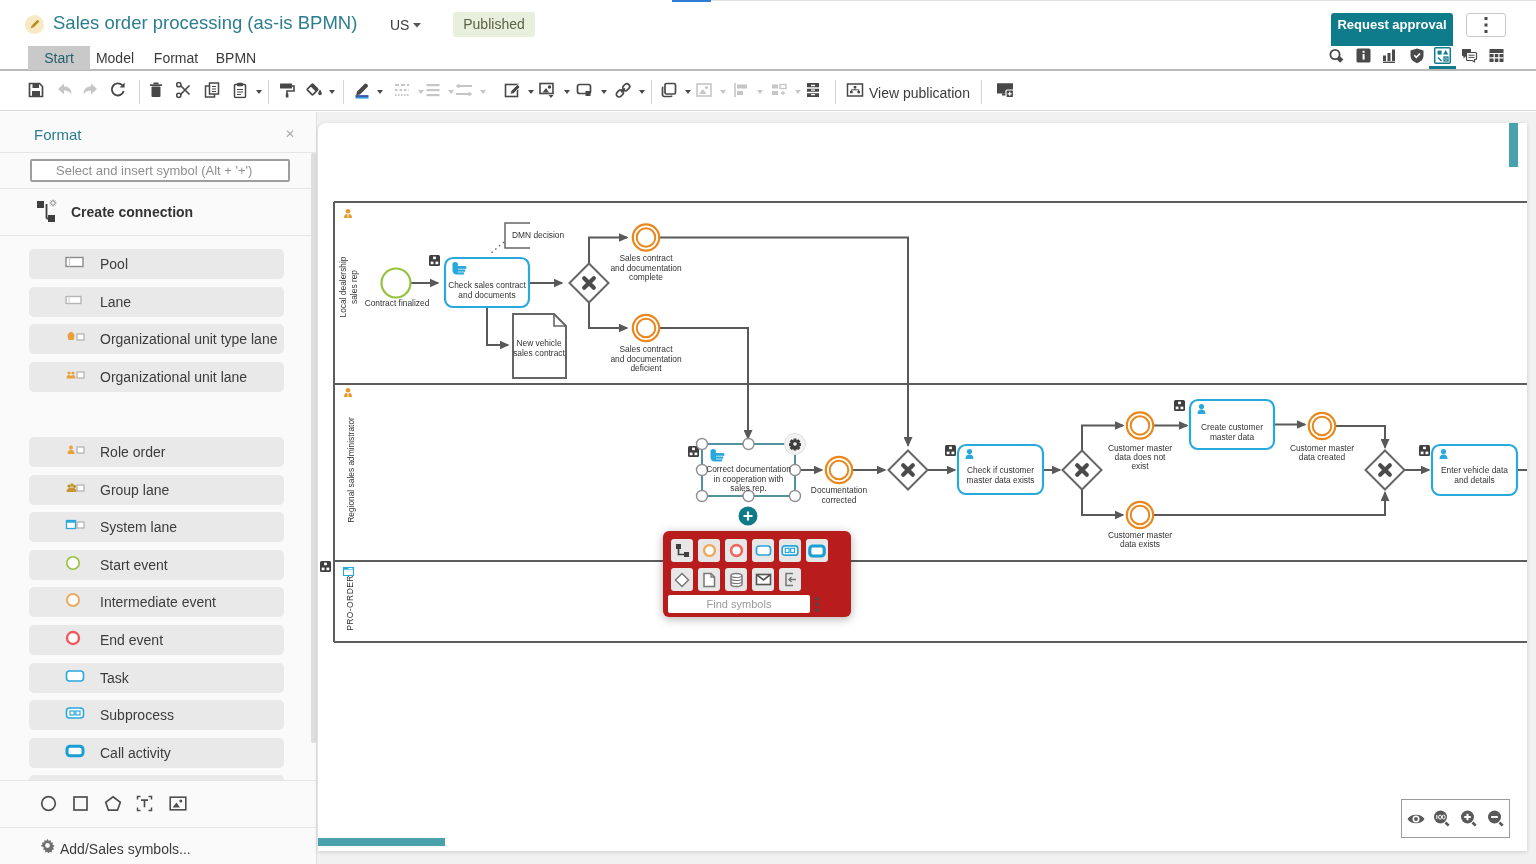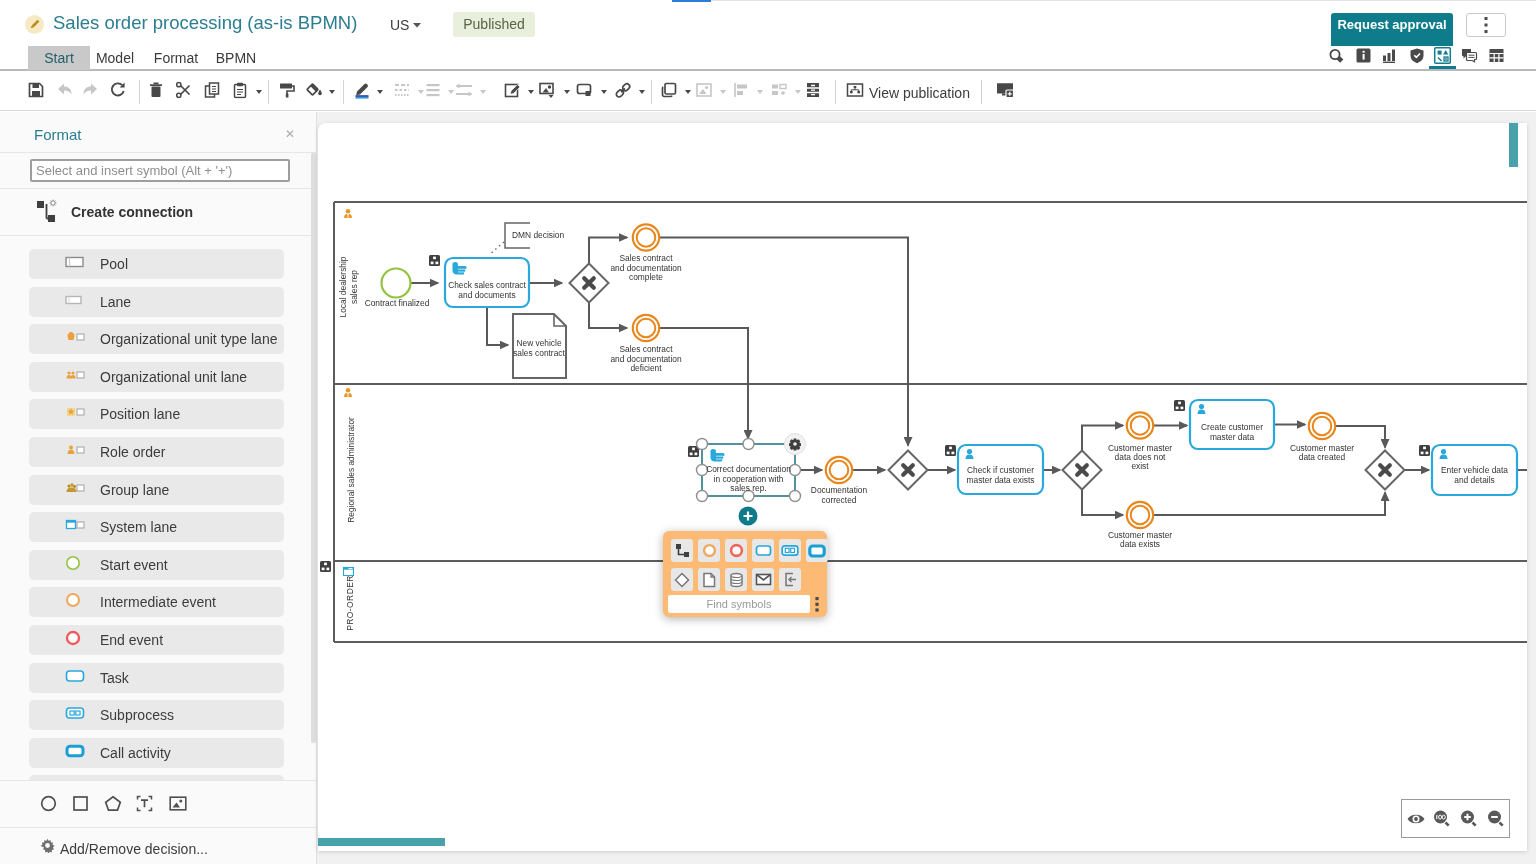--- a/index.html
+++ b/index.html
@@ -27,29 +27,29 @@
 .tcar.dis { border-top-color:#c6c6c6; }
 .tlbl { position:absolute; top:12px; font-size:14px; color:#3c3c3c; }
 
 #main { position:absolute; left:0; top:112px; width:1536px; height:752px; background:#f1f1f1; }
 #panel { position:absolute; left:0; top:0; width:317px; height:752px; background:#fafafa; border-right:1px solid #e0e0e0; }
 #sheet { position:absolute; left:318px; top:11px; width:1209px; height:728px; background:#fff; border-radius:8px 0 0 0; box-shadow:0 1px 4px rgba(0,0,0,0.15); }
 
 #symttl { position:absolute; left:34px; top:14px; font-size:15px; color:#2a7d8e; }
 #symx { position:absolute; left:285px; top:15px; font-size:12px; color:#ababab; }
 .psep { position:absolute; left:0; width:317px; height:1px; background:#e6e6e6; }
-#srch { position:absolute; left:30px; top:47px; width:260px; height:23px; background:#fff; border:2px solid #9e9e9e; border-radius:2px; font-size:13px; color:#8f8f8f; line-height:19px; padding-left:4px; }
+#srch { position:absolute; left:30px; top:47px; width:260px; height:23px; background:#fff; border:2px solid #9e9e9e; border-radius:2px; font-size:13px; color:#8f8f8f; line-height:19px; padding-left:24px; }
 #ccrow { position:absolute; left:0; top:77px; width:317px; height:46px; }
 #cctxt { position:absolute; left:71px; top:15px; font-size:14px; font-weight:bold; color:#333; }
 .pill { position:absolute; left:29px; width:255px; height:30px; background:#e9e9e9; border-radius:5px; }
 .pilltxt { position:absolute; left:71px; top:0; font-size:14px; color:#3c3c3c; line-height:30px; white-space:nowrap; }
 .pillic { position:absolute; left:36px; top:50%; transform:translateY(-50%); }
 #pscroll { position:absolute; left:311px; top:41px; width:5px; height:590px; background:#dedede; border-radius:2px; }
 
-#pop { position:absolute; left:663px; top:531px; width:164px; height:86px; background:#fdba74; border-radius:6px; box-shadow:0 2px 10px rgba(0,0,0,0.3); z-index:30; }
+#pop { position:absolute; left:663px; top:531px; width:188px; height:86px; background:#b91c1c; border-radius:6px; box-shadow:0 2px 10px rgba(0,0,0,0.3); z-index:30; }
 .tile { position:absolute; width:22px; height:23px; background:#e7e7e7; border-radius:3px; display:flex; align-items:center; justify-content:center; }
 #findbox { position:absolute; left:5px; top:64px; width:142px; height:18px; background:#fff; border-radius:2px; font-size:11px; color:#9a9a9a; text-align:center; line-height:18px; }
 
 #zbox { position:absolute; left:1401px; top:799px; width:109px; height:39px; background:#fff; border:1px solid #9a9a9a; z-index:20; }
 .zic { position:absolute; top:19px; transform:translate(-50%,-50%); }
 
 #vsb { position:absolute; left:1509px; top:123px; width:9px; height:44px; background:#49a1ab; z-index:25; }
 #hsb { position:absolute; left:318px; top:838px; width:127px; height:8px; background:#49a1ab; z-index:25; }
 </style>
 </head>
@@ -335,28 +335,20 @@
       <div class="pill" style="top:249.8px">
         <span class="pillic"><svg width="20" height="14" viewBox="0 0 20 14">
             <rect x="12" y="4" width="7" height="6" fill="#fff" stroke="#b0b0b0" stroke-width="1.2"></rect>
             <circle cx="4" cy="5" r="1.6" fill="#e9a23b"></circle>
             <circle cx="8" cy="5" r="1.6" fill="#e9a23b"></circle>
             <path d="M1.5,10.5 c0,-2.5 1,-3.5 2.5,-3.5 s2.5,1 2.5,3.5 z" fill="#e9a23b"></path>
             <path d="M5.5,10.5 c0,-2.5 1,-3.5 2.5,-3.5 s2.5,1 2.5,3.5 z" fill="#e9a23b"></path>
           </svg></span>
         <span class="pilltxt">Organizational unit lane</span>
       </div>
-      <div class="pill" style="top:287.4px">
-        <span class="pillic"><svg width="20" height="14" viewBox="0 0 20 14">
-            <rect x="12" y="4" width="7" height="6" fill="#fff" stroke="#b0b0b0" stroke-width="1.2"></rect>
-            <rect x="2" y="3" width="8" height="8" fill="#f5d58a"></rect>
-            <path d="M6,3 l1,2.4 2.6,0.2 -2,1.7 0.7,2.5 L6,8.4 3.7,9.8 4.4,7.3 2.4,5.6 5,5.4 z" fill="#e9a23b"></path>
-          </svg></span>
-        <span class="pilltxt">Position lane</span>
-      </div>
       <div class="pill" style="top:325.0px">
         <span class="pillic"><svg width="20" height="14" viewBox="0 0 20 14">
             <rect x="12" y="4" width="7" height="6" fill="#fff" stroke="#b0b0b0" stroke-width="1.2"></rect>
             <circle cx="6" cy="4.5" r="2" fill="#e9a23b"></circle>
             <path d="M2.5,11 c0,-3 1.5,-4.2 3.5,-4.2 s3.5,1.2 3.5,4.2 z" fill="#e9a23b"></path>
           </svg></span>
         <span class="pilltxt">Role order</span>
       </div>
       <div class="pill" style="top:362.6px">
         <span class="pillic"><svg width="20" height="14" viewBox="0 0 20 14">
@@ -438,21 +430,21 @@
         <path d="M3.5,11.5 l4,-5 3.5,5 z" fill="#4f4f4f"></path>
       </svg>
 
  <div class="psep" style="top:715px"></div>
  <svg class="abs" style="left:40px;top:726px" width="15" height="15" viewBox="0 0 15 15">
         <g fill="#6e6e6e">
           <path d="M7.5,0.8 l1,2 2.2,-0.6 0.1,2.3 2.3,0.1 -0.6,2.2 2,1 -1.5,1.7 1,1.9 -2.2,0.7 0.1,2.3 -2.2,-0.6 -1.2,1.9 -1.2,-1.9 -2.2,0.6 0.1,-2.3 -2.2,-0.7 1,-1.9 L0.5,7.8 l2,-1 -0.6,-2.2 2.3,-0.1 0.1,-2.3 2.2,0.6 z"></path>
         </g>
         <circle cx="7.5" cy="7.5" r="2.4" fill="#fafafa"></circle>
       </svg>
- <div class="abs" style="left:60px;top:729px;font-size:14px;color:#3c3c3c">Add/Remove decision...</div>
+ <div class="abs" style="left:60px;top:729px;font-size:14px;color:#3c3c3c">Add/Sales symbols...</div>
  <div id="pscroll"></div>
 </div>
 <div id="sheet">
       <svg width="1209" height="728" viewBox="0 0 1209 728" style="position:absolute;left:0;top:0">
         <defs>
 <marker id="ah" markerUnits="userSpaceOnUse" markerWidth="10" markerHeight="9" refX="8.5" refY="4.5" orient="auto">
             <path d="M0,0 L10,4.5 L0,9 z" fill="#595959"></path>
           </marker>
 <g id="badge">
             <rect width="11" height="11" rx="1.5" fill="#3f3f3f"></rect>

